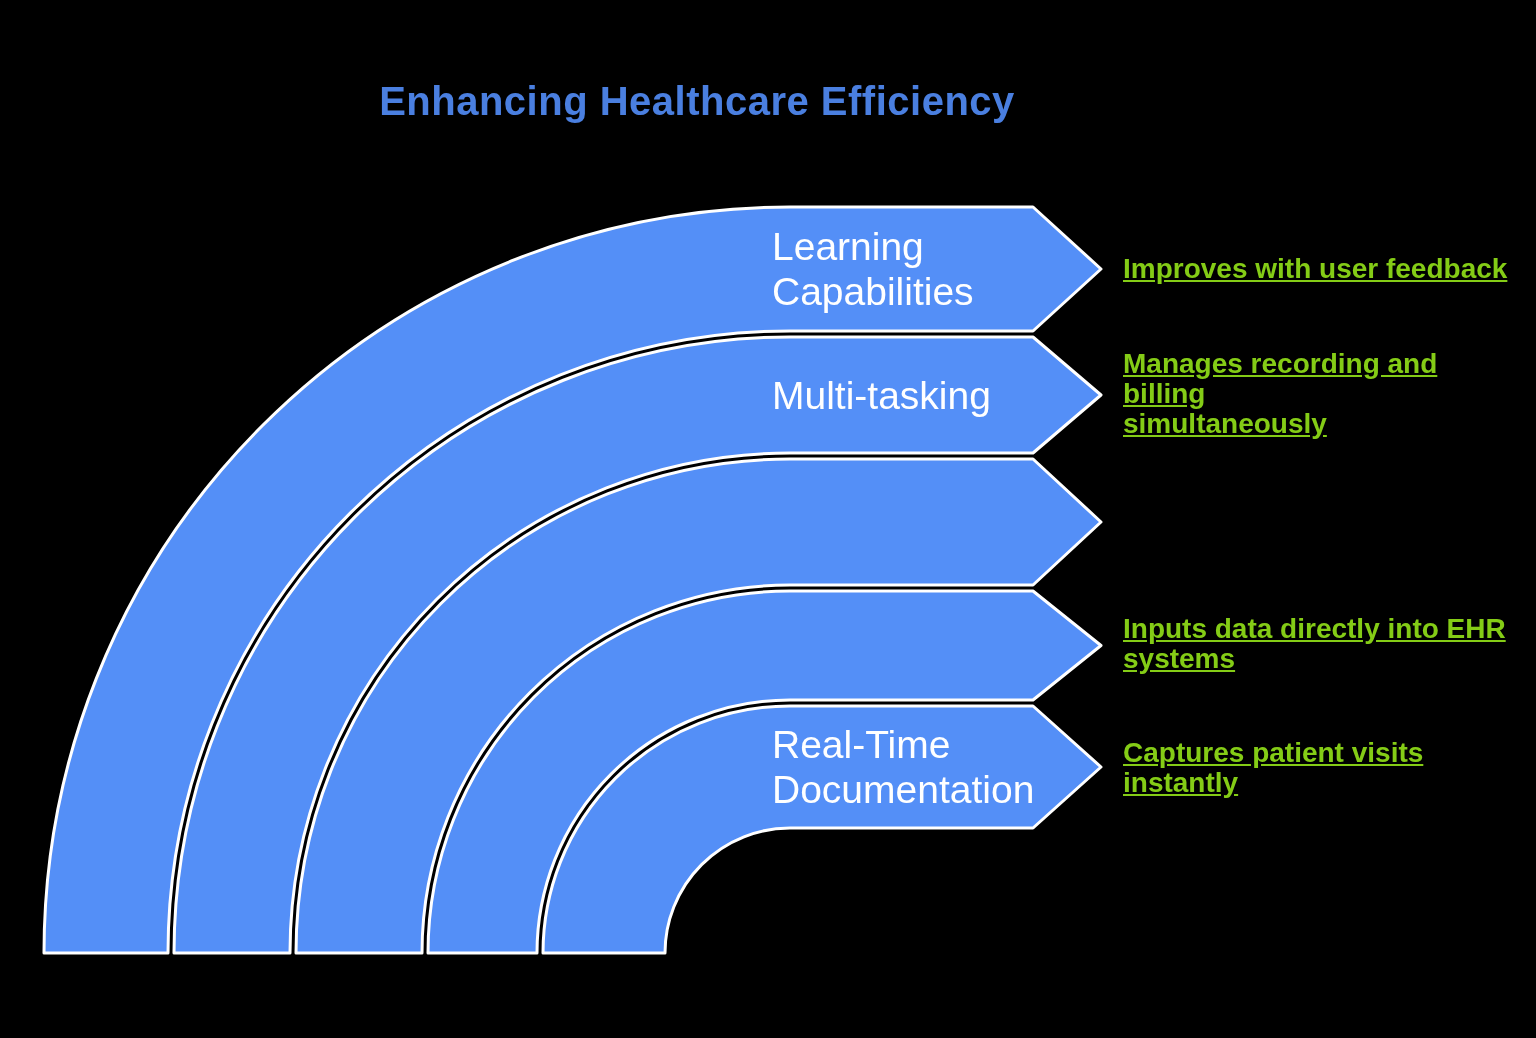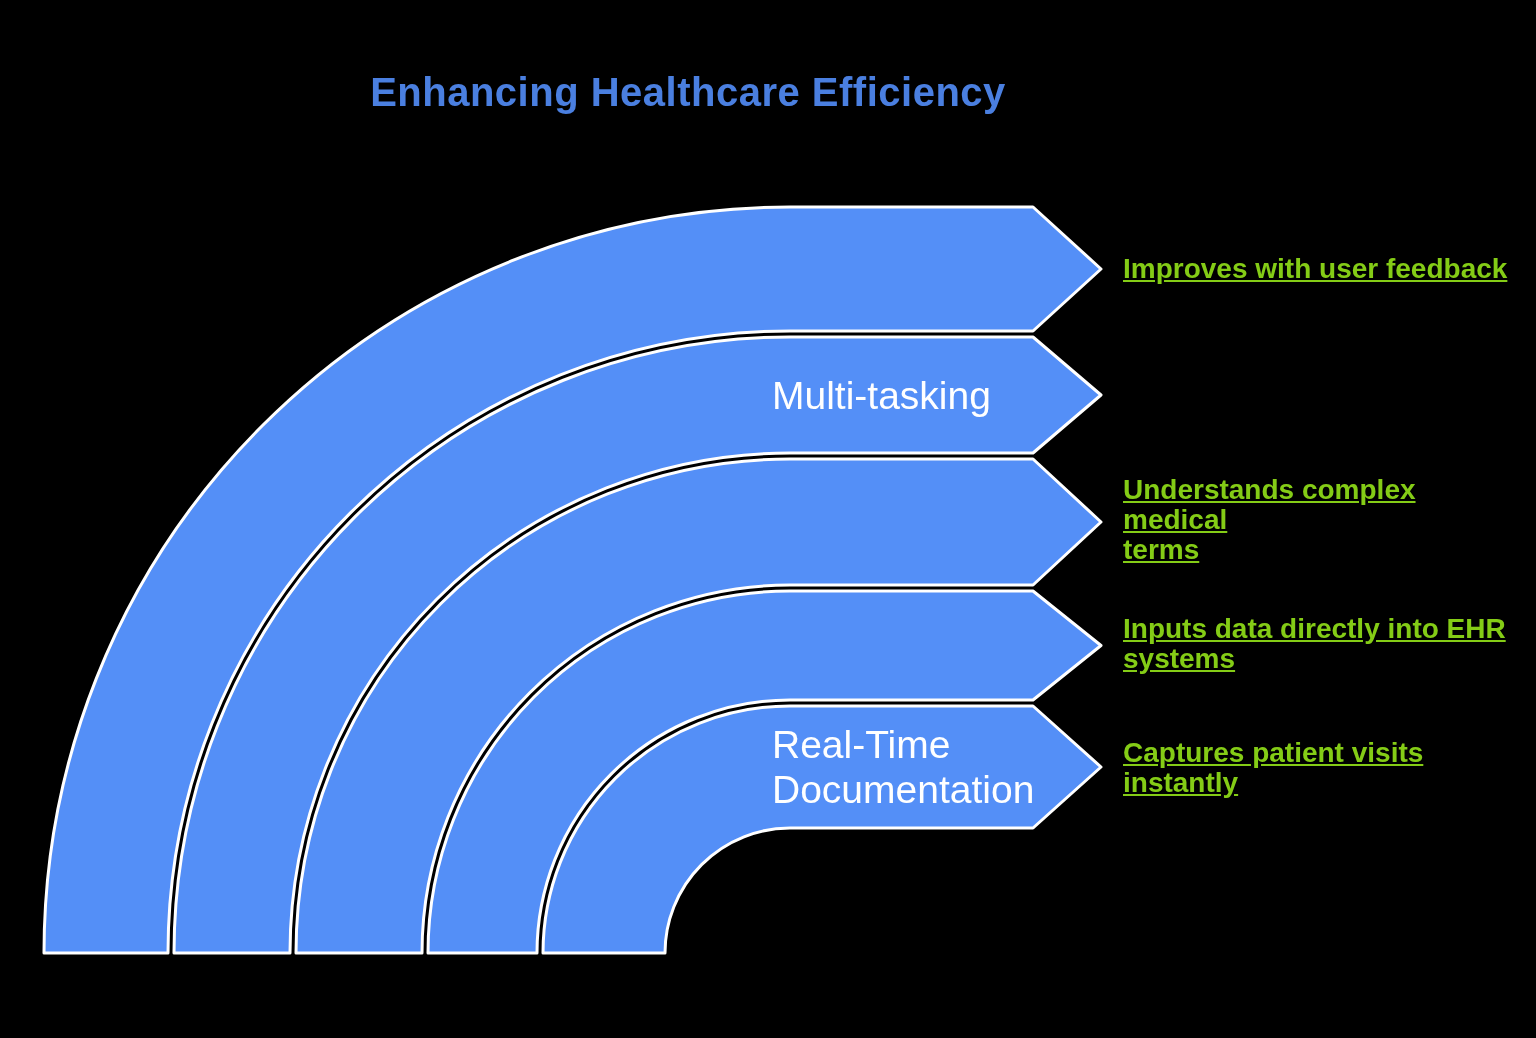--- a/index.html
+++ b/index.html
@@ -13,21 +13,21 @@
     height: 1038px;
     background: #000000;
     overflow: hidden;
     font-family: "Liberation Sans", sans-serif;
   }
   .title {
     position: absolute;
     top: 70px;
     left: 0;
     width: 1376px;
-    margin: 0;
+    margin: 9px;
     text-align: center;
     font-size: 40px;
     line-height: 44px;
     font-weight: bold;
     color: #4A7FE0;
     letter-spacing: 0.5px;
   }
   .arc-svg {
     position: absolute;
     top: 0;
@@ -68,24 +68,26 @@
   <h1 class="title">Enhancing Healthcare Efficiency</h1>
 
   <svg class="arc-svg" width="1536" height="1038" viewBox="0 0 1536 1038">
     <path d="M 44 953 A 746 746 0 0 1 790 207 L 1033 207 L 1101 269 L 1033 331 L 790 331 A 622 622 0 0 0 168 953 Z" fill="#548FF7"></path>
     <path d="M 174 953 A 616 616 0 0 1 790 337 L 1033 337 L 1101 395 L 1033 453 L 790 453 A 500 500 0 0 0 290 953 Z" fill="#548FF7"></path>
     <path d="M 296 953 A 494 494 0 0 1 790 459 L 1033 459 L 1101 522 L 1033 585 L 790 585 A 368 368 0 0 0 422 953 Z" fill="#548FF7"></path>
     <path d="M 428 953 A 362 362 0 0 1 790 591 L 1033 591 L 1101 645.5 L 1033 700 L 790 700 A 253 253 0 0 0 537 953 Z" fill="#548FF7"></path>
     <path d="M 543 953 A 247 247 0 0 1 790 706 L 1033 706 L 1101 767 L 1033 828 L 790 828 A 125 125 0 0 0 665 953 Z" fill="#548FF7"></path>
   </svg>
 
+  <div class="band-label" style="top:269px">Learning
+Capabilities</div>
   <div class="band-label" style="top:395px">Multi-tasking</div>
   <div class="band-label" style="top:767px">Real-Time
 Documentation</div>
 
   <div class="band-desc" style="top:269px">Improves with user feedback</div>
-  <div class="band-desc" style="top:520px">Understands complex medical
-terms</div>
+  <div class="band-desc" style="top:394px">Manages recording and billing
+simultaneously</div>
   <div class="band-desc" style="top:768px">Captures patient visits instantly</div>
   <div class="band-desc" style="top:644px">Inputs data directly into EHR
 systems</div>
 
 </div>
 
 </body></html>

